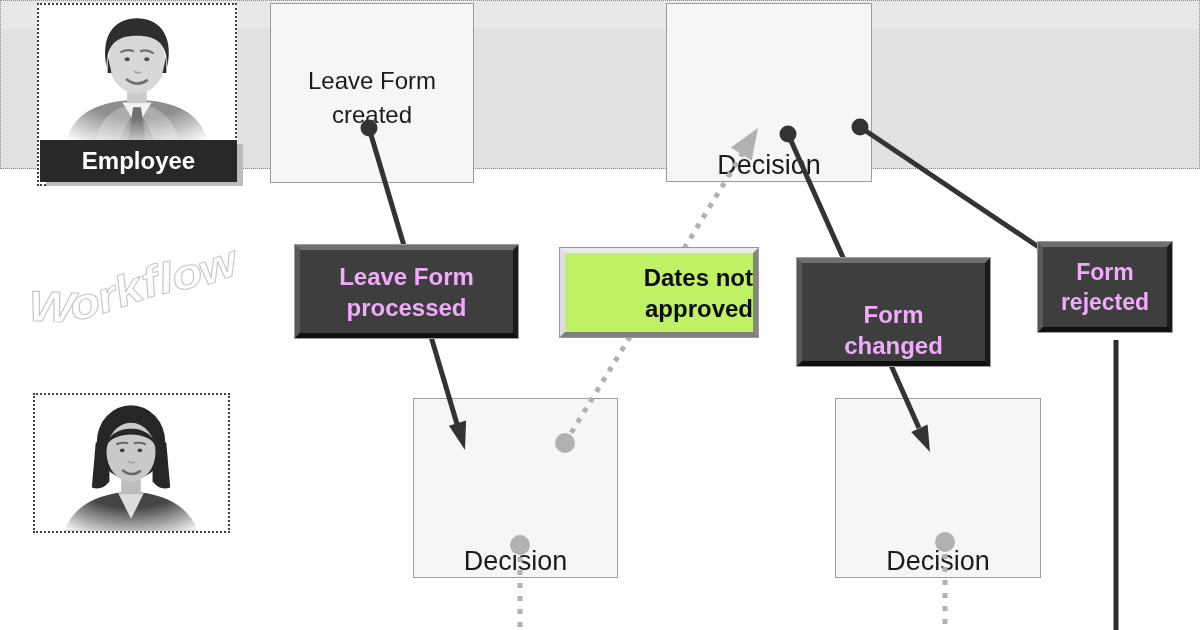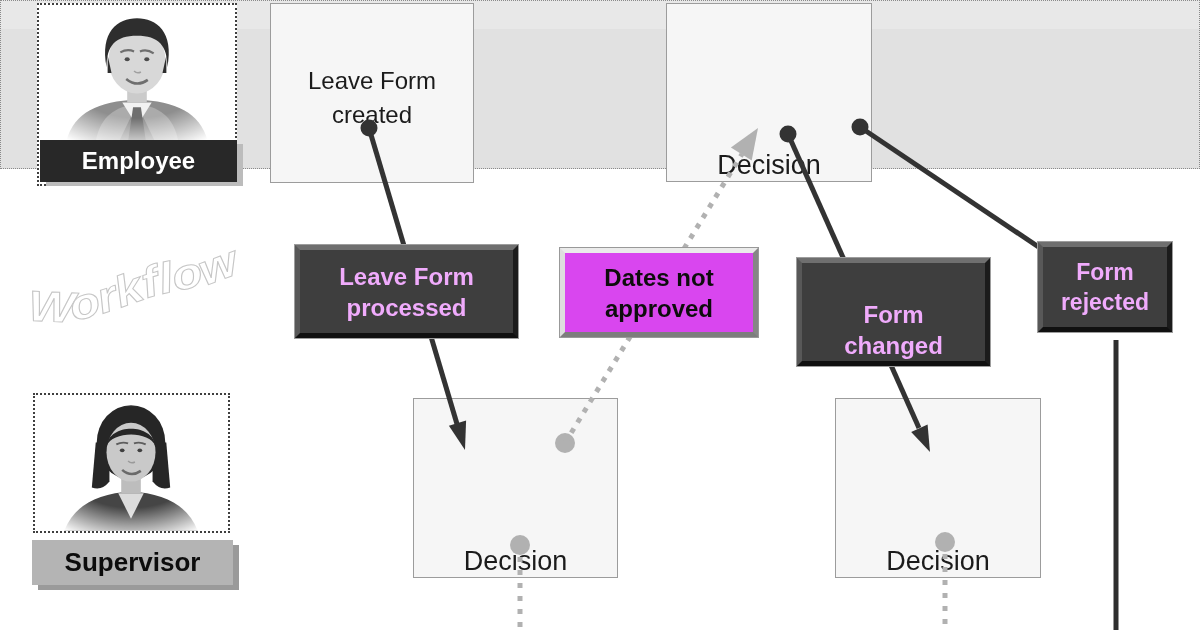--- a/index.html
+++ b/index.html
@@ -23,24 +23,25 @@
     z-index:4;display:flex;align-items:center;justify-content:center;
     text-align:center;font-weight:bold;font-size:24px;line-height:31px;
   }
   .node-dark{
     background:#3e3e3e;color:#f0abfc;
     border-top:5px solid #6f6f6f;border-left:5px solid #585858;
     border-bottom:5px solid #101010;border-right:5px solid #1b1b1b;
     box-shadow:0 0 0 1px #9d9d9d;
   }
   .node-light{
-    background:#d946ef;color:#0d0d0d;
+    background:#bef264;color:#0d0d0d;
     border-top:5px solid #ebebeb;border-left:5px solid #dedede;
     border-bottom:5px solid #7d7d7d;border-right:5px solid #868686;
     box-shadow:0 0 0 1px #999999;
+    text-align:right;
   }
   
   .photo-frame{background:#ffffff;border:2px dotted #3f3f3f;z-index:4;overflow:hidden;}
   .actor-label{
     z-index:5;display:flex;align-items:center;justify-content:center;
     font-weight:bold;text-align:center;
   }
   #employee-label{background:#282828;color:#ffffff;font-size:24px;box-shadow:6px 4px 0 #bcbcbc;}
   #supervisor-label{background:#b4b4b4;color:#0c0c0c;font-size:26px;box-shadow:6px 5px 0 #9a9a9a;}
   
@@ -170,17 +171,14 @@
       <path d="M73,52 C75,28 121,28 123,52 C117,36 79,36 73,52 Z" fill="#262626"></path>
       <path d="M83,50 q6,-3 12,-1" stroke="#5d5d5d" stroke-width="2" fill="none"></path>
       <path d="M101,49 q6,-2 12,1" stroke="#5d5d5d" stroke-width="2" fill="none"></path>
       <ellipse cx="89" cy="56" rx="2.4" ry="1.9" fill="#3f3f3f"></ellipse>
       <ellipse cx="107" cy="56" rx="2.4" ry="1.9" fill="#3f3f3f"></ellipse>
       <path d="M95,67 q3,3 7,1" stroke="#9a9a9a" stroke-width="1.5" fill="none"></path>
       <path d="M89,76 q9,8 19,1" stroke="#6a6a6a" stroke-width="2.6" fill="none"></path>
       <rect width="197" height="138" fill="url(#vigB)"></rect>
     </svg>
   </div>
-  <div class="abs actor-label" id="supervisor-label" style="left:32px;top:540px;width:201px;height:45px;">
-    <span>Supervisor</span>
-  </div>
 
 </div>
 
 </body></html>

